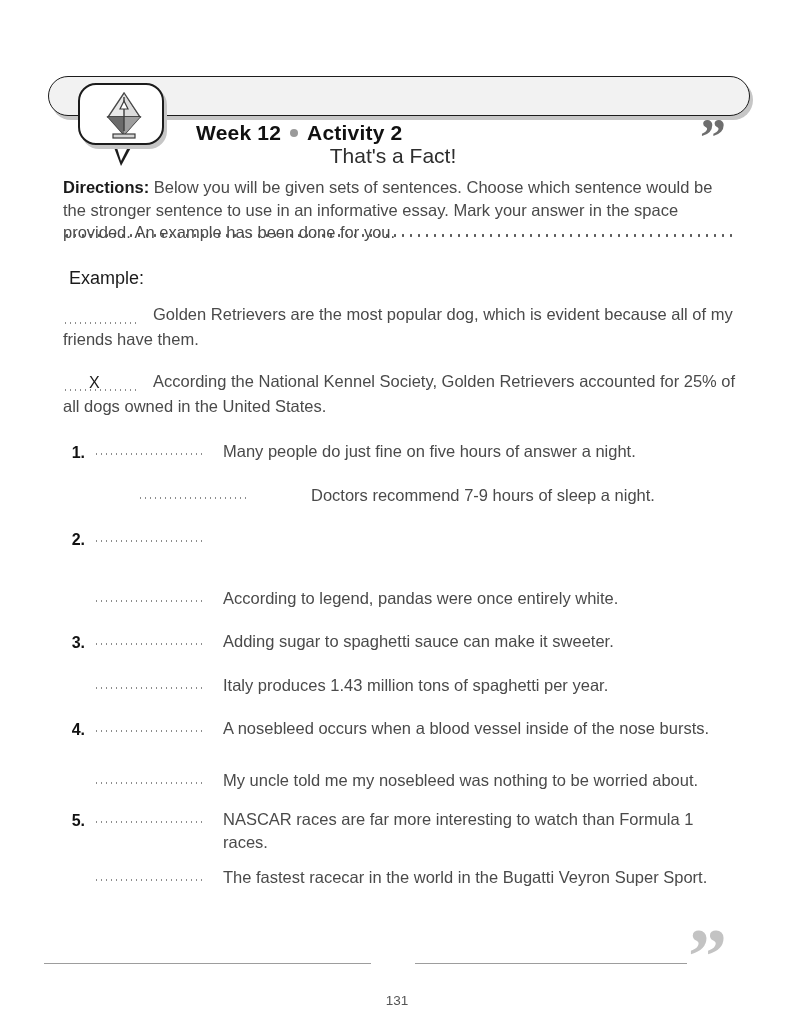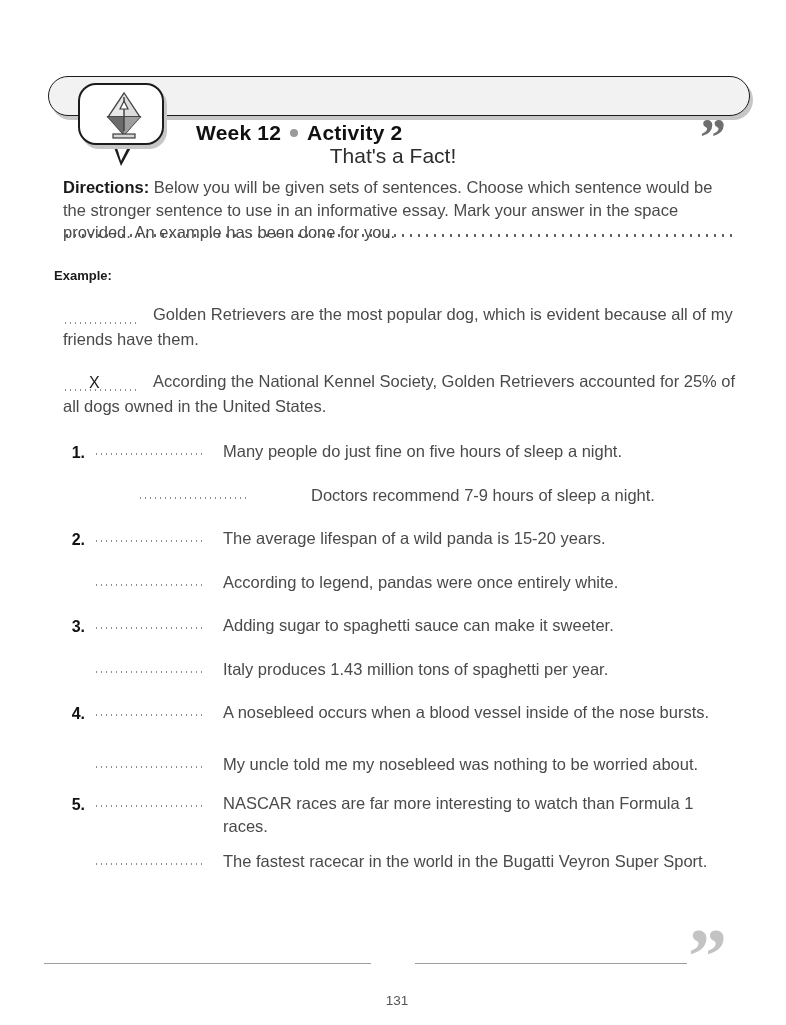--- a/index.html
+++ b/index.html
@@ -152,24 +152,24 @@
     top: 234px;
     width: 673px;
     height: 3px;
     background-image: radial-gradient(circle, #5a5a5a 1.1px, rgba(0,0,0,0) 1.3px);
     background-size: 8px 3px;
     background-repeat: repeat-x;
   }
 
   .example-label {
     position: absolute;
-    left: 54px;
+    left: 69px;
     top: 268px;
-    font-size: 13px;
-    font-weight: bold;
+    font-size: 18px;
+    font-weight: normal;
     color: #1a1a1a;
   }
   .example-block {
     position: absolute;
     left: 63px;
     top: 302px;
     width: 676px;
   }
   .example-row {
     position: relative;
@@ -361,40 +361,39 @@
   </div>
 
   <div class="qlist">
 
     <div class="qitem" style="margin-bottom:20px;">
       <div class="qrow">
         <div class="qnum">1.</div>
         <div class="qblank">
             <span class="dots"></span>
           </div>
-        <div class="qtext">Many people do just fine on five hours of sleep a night.</div>
+        <div class="qtext">Many people do just fine on five hours of answer a night.</div>
       </div>
       <div class="qrow" style="margin-top:20px;gap:44px;">
         <div class="qnum"></div>
         <div class="qblank">
             <span class="dots"></span>
           </div>
         <div class="qtext">Doctors recommend 7-9 hours of sleep a night.</div>
       </div>
     </div>
 
     <div class="qitem" style="margin-bottom:20px;">
       <div class="qrow">
         <div class="qnum">2.</div>
         <div class="qblank">
             <span class="dots"></span>
           </div>
-        <div class="qtext">The average lifespan of a wild panda is 15-20 years.</div>
-      </div>
-      <div class="qrow" style="margin-top:20px;">
+      </div>
+      <div class="qrow" style="margin-top:36px;">
         <div class="qnum"></div>
         <div class="qblank">
             <span class="dots"></span>
           </div>
         <div class="qtext">According to legend, pandas were once entirely white.</div>
       </div>
     </div>
 
     <div class="qitem" style="margin-bottom:20px;">
       <div class="qrow">

